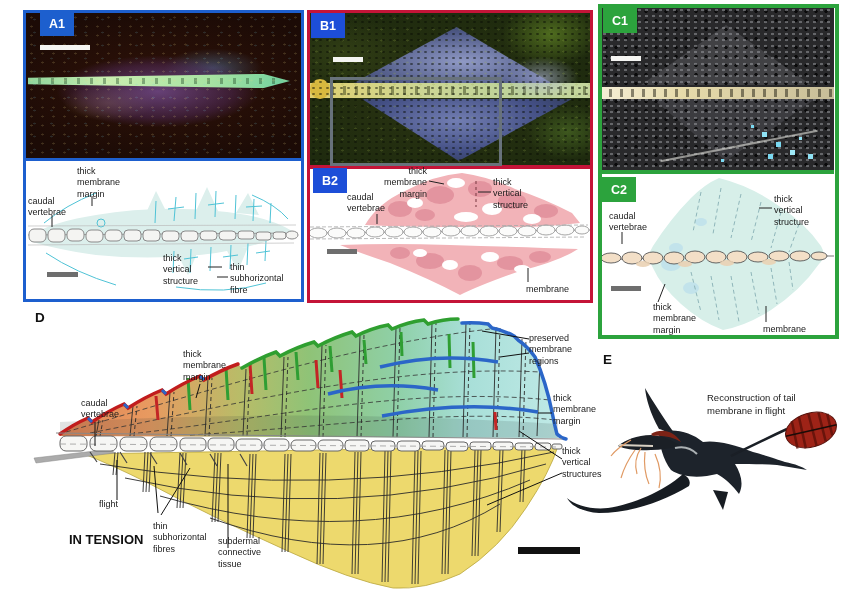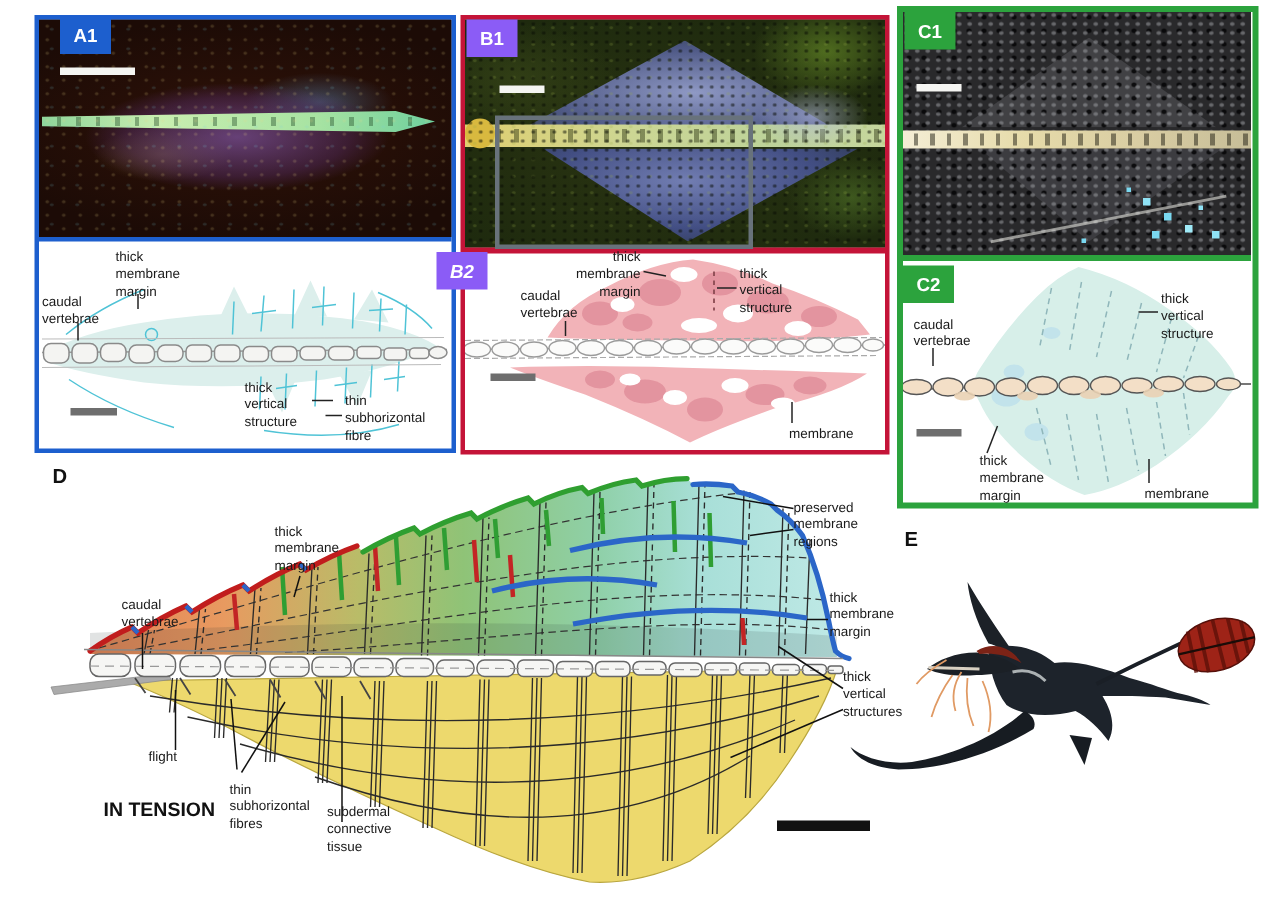--- a/index.html
+++ b/index.html
@@ -73,21 +73,21 @@
       18px 30px 0 1px #7ad8f0,48px 12px 0 0 #8fe2f5,-30px 34px 0 0 #7ad8f0,58px 30px 0 1px #8fe2f5;}
   
   .draw{position:absolute;background:#fff;}
   .draw-a{left:11px;top:161px;width:275px;height:138px;}
   .draw-b{left:295px;top:169px;width:280px;height:131px;}
   .draw-c{left:586px;top:174px;width:233px;height:157px;}
   .draw svg,.dsvg svg{position:absolute;left:0;top:0;}
   
   .tag{position:absolute;width:34px;height:25px;display:flex;align-items:center;justify-content:center;
     color:#fff;font-size:12.5px;font-weight:bold;}
-  .tag-blue{background:#1d5fce;} .tag-red{background:#8b5cf6;} .tag-green{background:#2ca33d;justify-content:center;}
+  .tag-blue{background:#1d5fce;} .tag-red{background:#1d4ed8;} .tag-green{background:#2ca33d;justify-content:center;}
   
   .sbar{position:absolute;}
   .sbar-w{background:#f5f5f2;height:5px;}
   .sbar-g{background:#6e6e6e;height:5px;}
   
   .lbl{position:absolute;font-size:9px;line-height:1.25;white-space:pre-line;color:#1a1a1a;}
   .lbl-r{text-align:right;}
   .state{position:absolute;font-size:13px;font-weight:bold;white-space:pre-line;line-height:1.3;color:#111;}
   .plabel{position:absolute;font-size:13.5px;font-weight:bold;color:#111;}
   .cap{position:absolute;font-size:9.5px;line-height:1.35;white-space:pre-line;color:#1a1a1a;}
@@ -231,21 +231,21 @@
           <path d="M218,99 L218,113"></path>
       </g>
     </svg>
   </div>
   <div class="box box-b"></div>
   <div class="divider" style="left:295px;top:165px;width:280px;height:4px;background:#c41438;"></div>
   <div class="roi"></div>
   <div class="tag tag-red" style="left:296px;top:13px;">
       <span>B1</span>
     </div>
-  <div class="tag tag-red" style="left:276px;top:168px;font-style:italic;">
+  <div class="tag tag-red" style="left:298px;top:168px;">
       <span>B2</span>
     </div>
   <div class="sbar sbar-w" style="left:318px;top:57px;width:30px;"></div>
   <div class="sbar sbar-g" style="left:312px;top:249px;width:30px;"></div>
   <div class="lbl lbl-r" style="left:366px;top:166px;width:46px;">thick
 membrane
 margin</div>
   <div class="lbl" style="left:478px;top:177px;">thick
 vertical
 structure</div>
@@ -478,14 +478,16 @@
       <g stroke="#e09a64" stroke-width="1.2" fill="none">
         <path d="M72,68 Q62,82 58,96"></path>
           <path d="M82,70 Q80,88 86,102"></path>
         <path d="M68,58 Q54,66 48,74"></path>
           <path d="M92,72 Q100,90 96,106"></path>
         <path d="M78,66 Q70,78 74,92"></path>
       </g>
     </svg>
   </div>
   <div class="plabel" style="left:588px;top:352px;">E</div>
+  <div class="cap" style="left:692px;top:392px;width:120px;">Reconstruction of tail
+membrane in flight</div>
 
 </div>
 
 </body></html>

